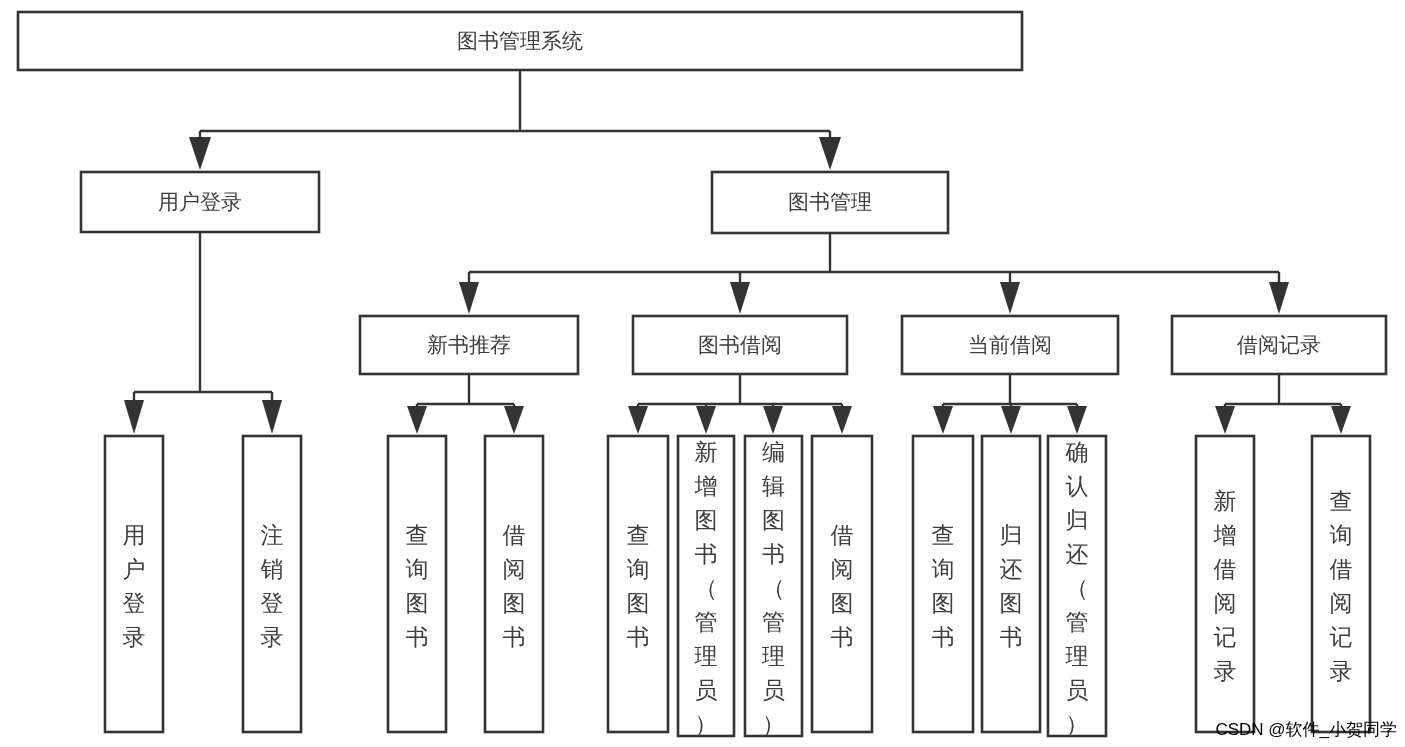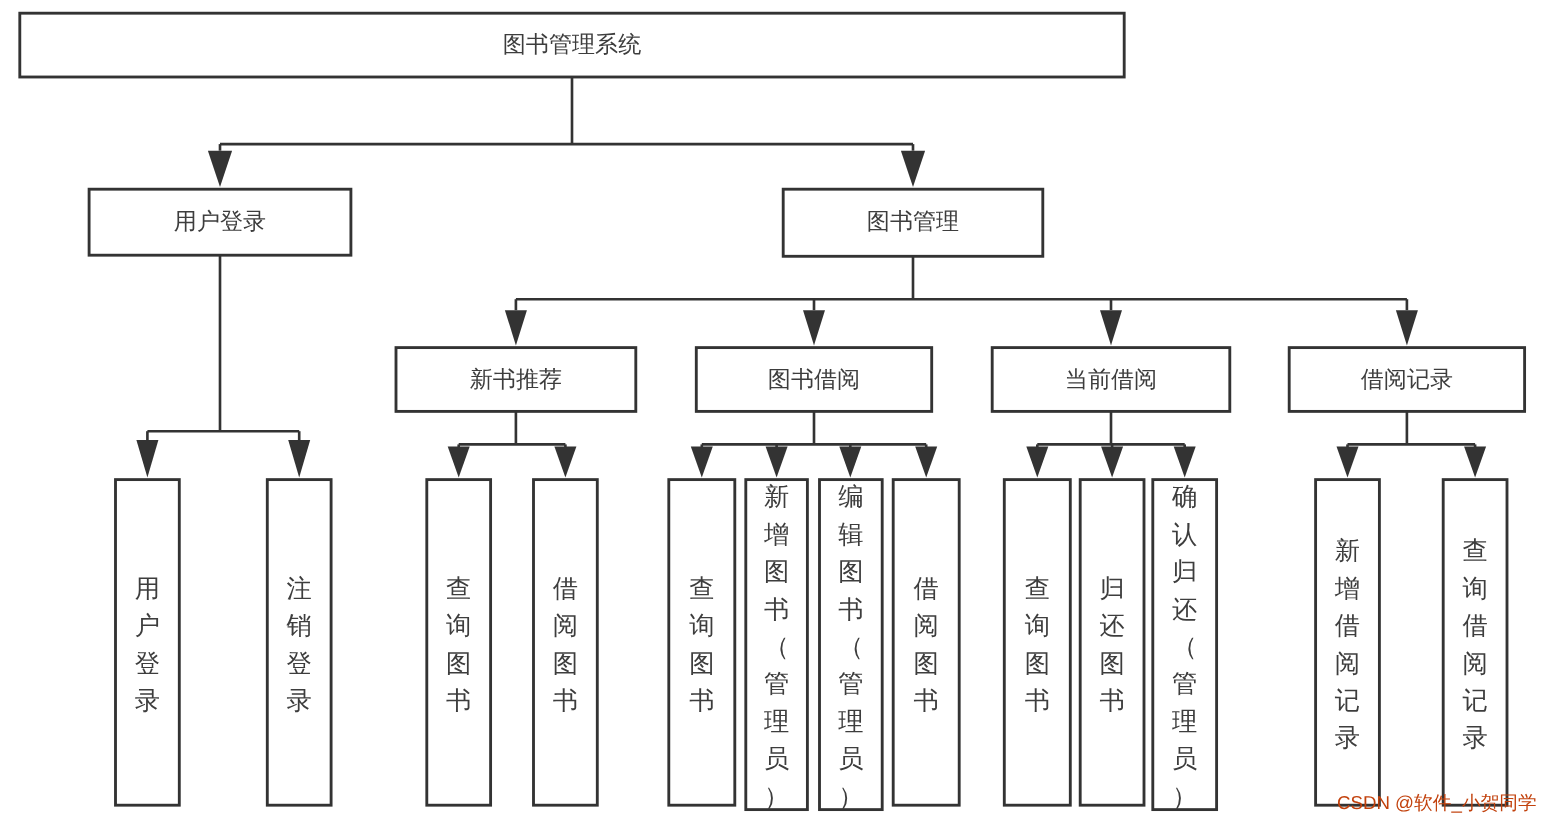--- a/index.html
+++ b/index.html
@@ -49,21 +49,21 @@
   .lbl-vert {
     fill: #3d3d3d;
     font-family: "Liberation Sans", "DejaVu Sans", sans-serif;
     font-size: 23px;
     text-anchor: middle;
   }
   .watermark {
     position: absolute;
     right: 8px;
     bottom: 6px;
-    color: #c2410c;
+    color: #000000;
     font-size: 17px;
     font-family: "Liberation Sans", "DejaVu Sans", sans-serif;
     white-space: nowrap;
     pointer-events: none;
   }
 </style>
 </head>
 <body>
 
 <div id="diagram-root">

